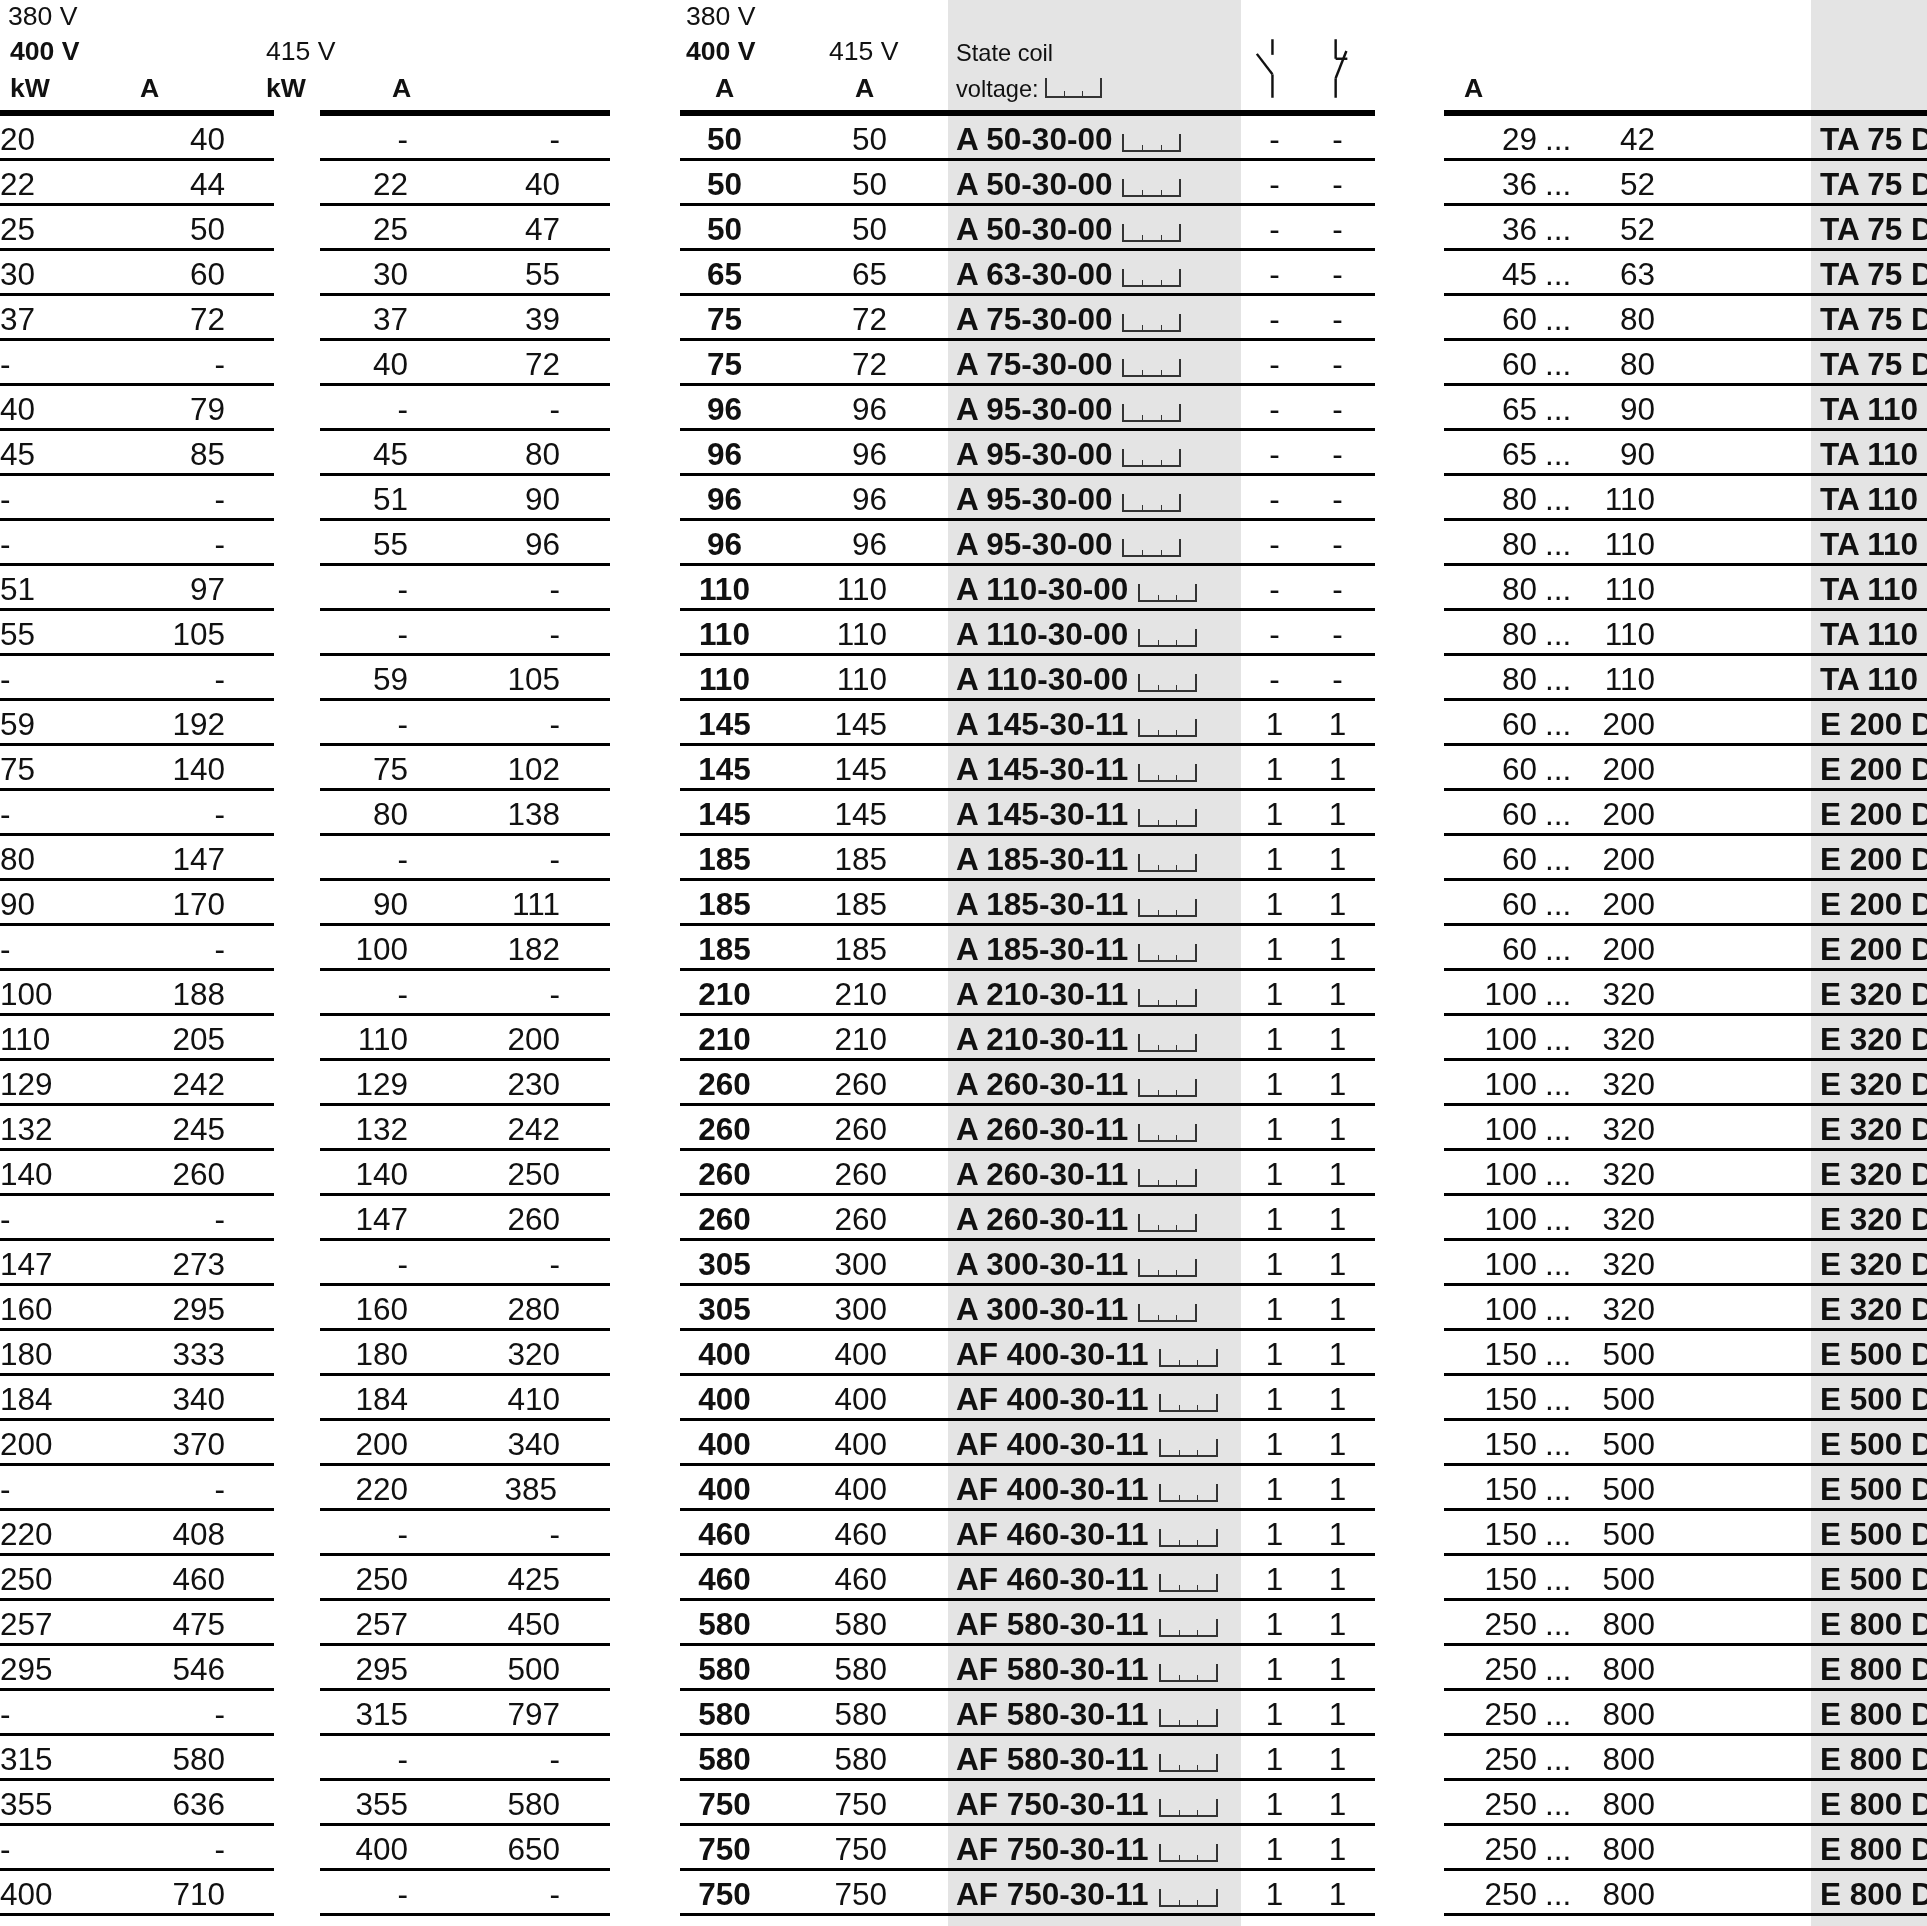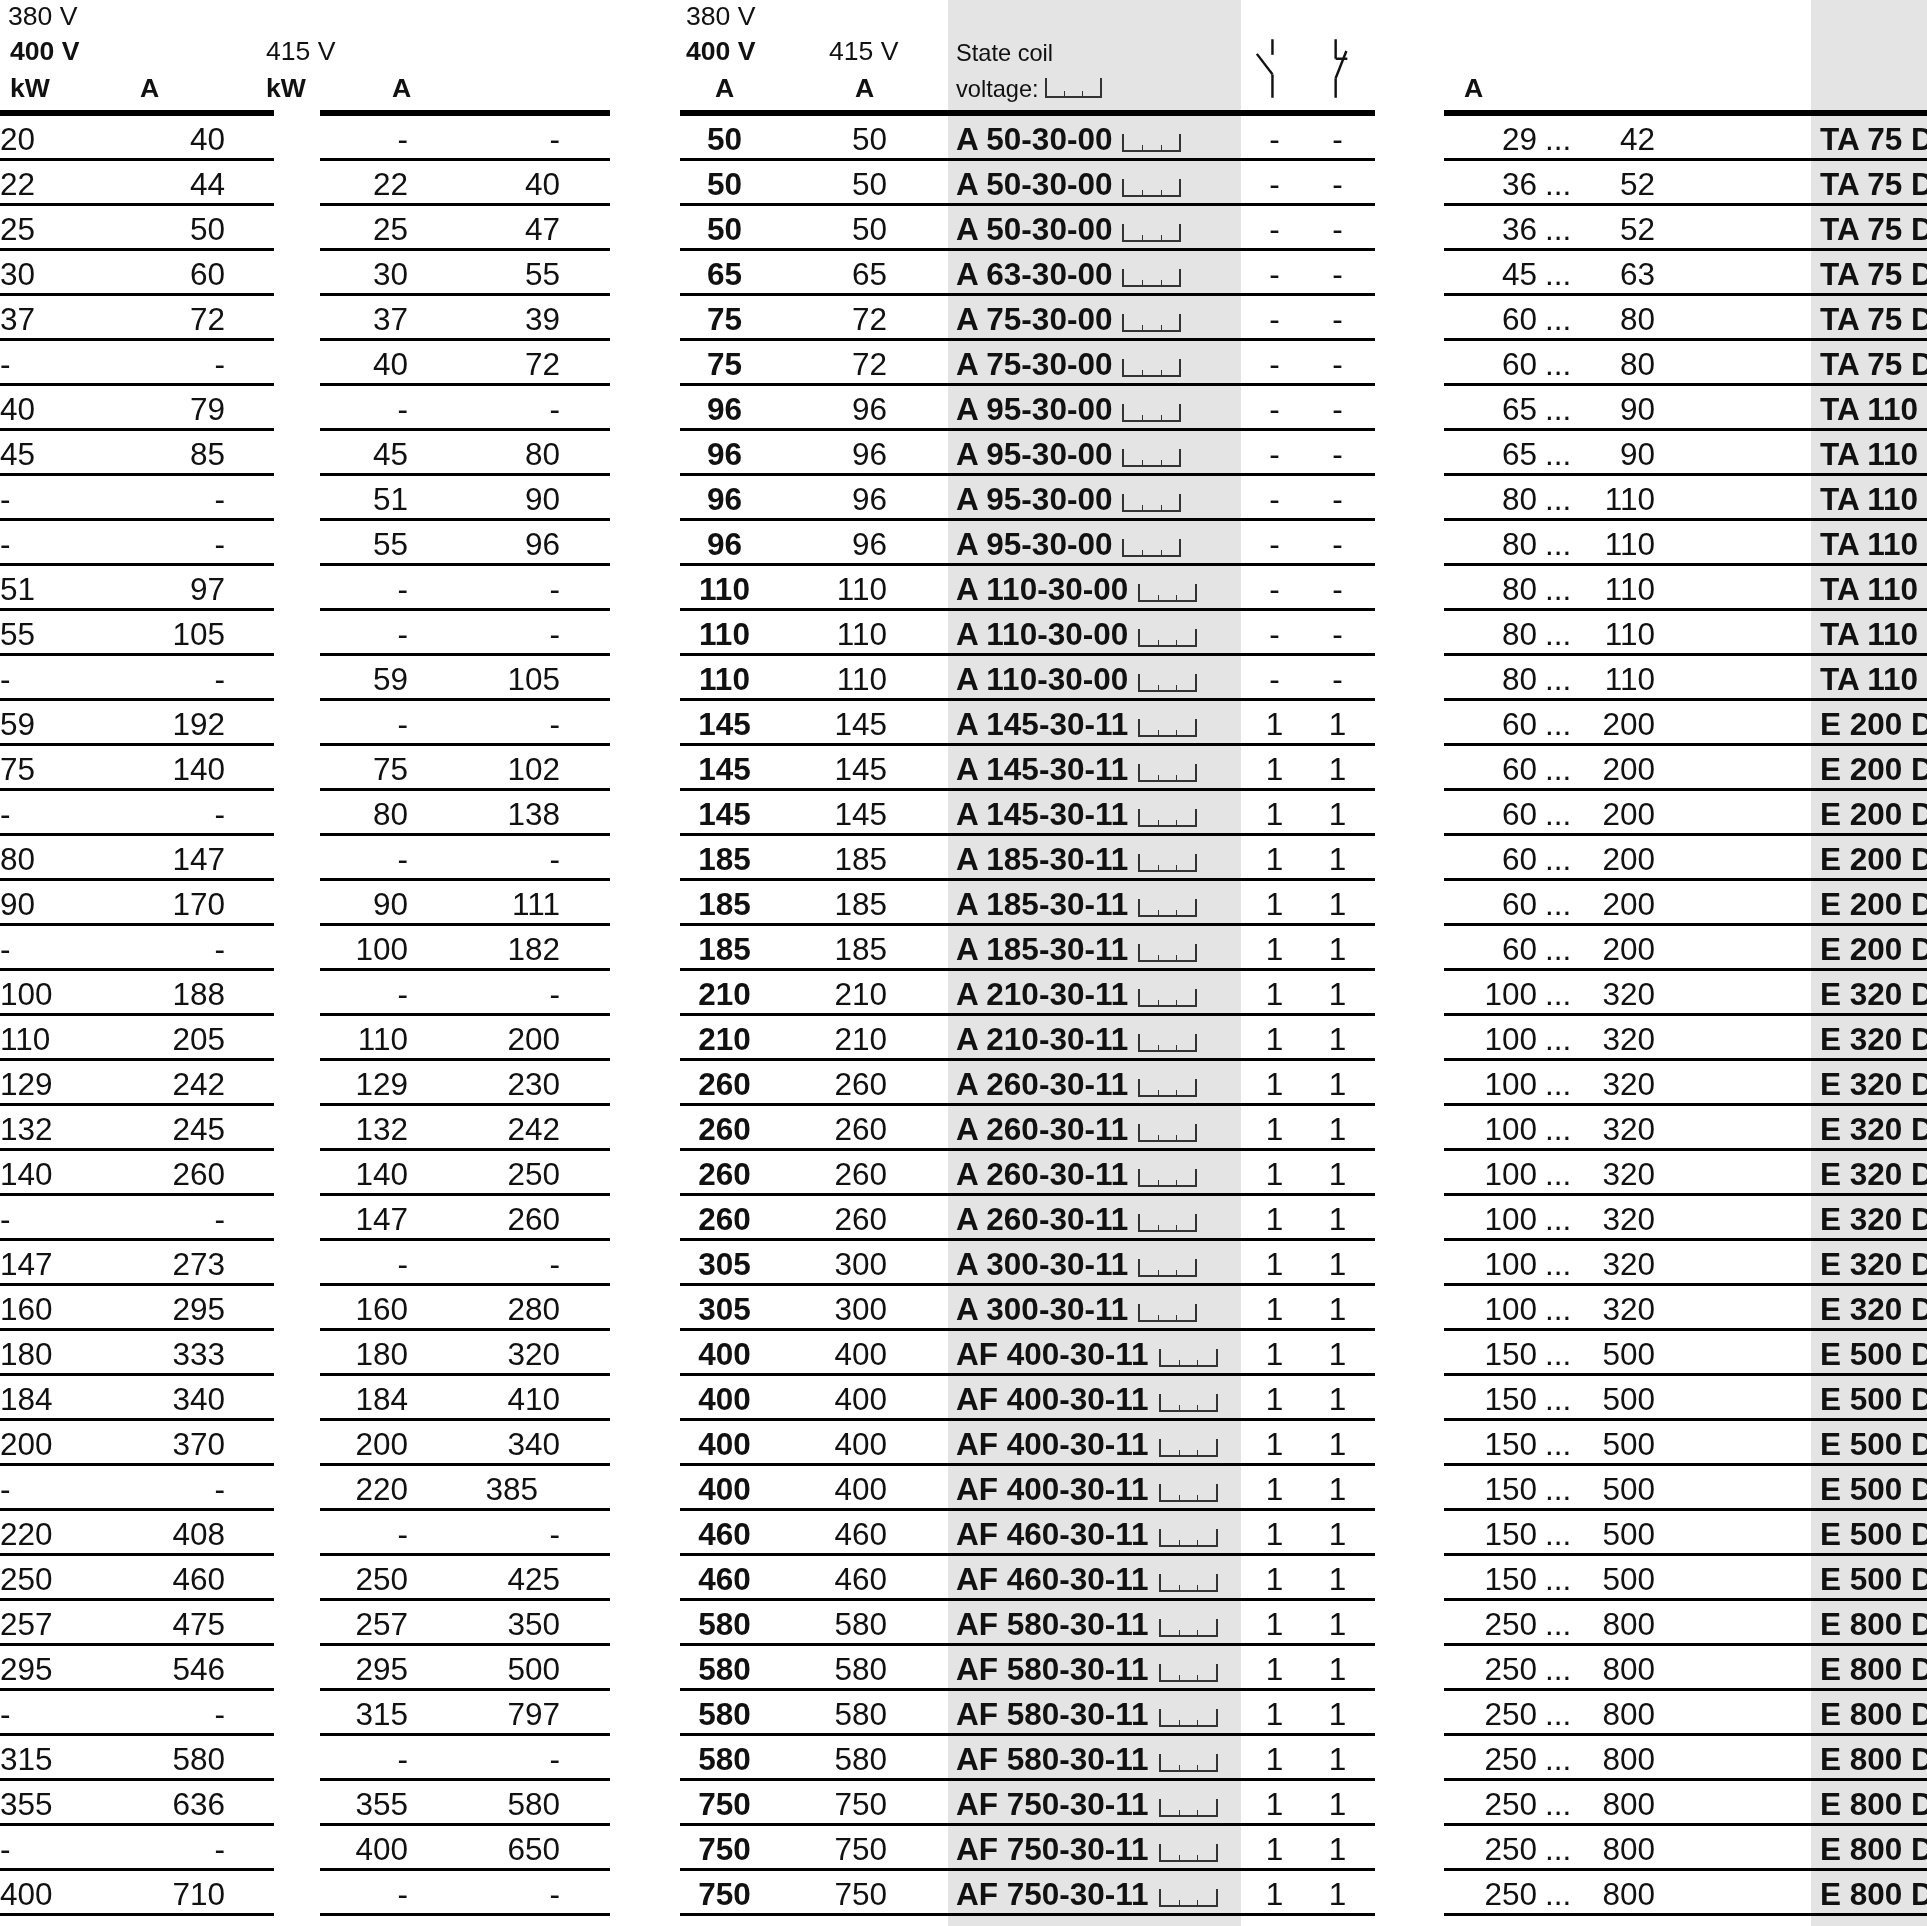--- a/index.html
+++ b/index.html
@@ -759,21 +759,21 @@
     <div class="cell b" style="left:1820px;">E 500 D</div>
     <div class="line" style="left:1444px; width:484px;"></div>
   </div>
 
   <div class="row">
     <div class="cell" style="left:0; width:59px;">-</div>
     <div class="cell c-r" style="left:138px; width:87px;">-</div>
     <div class="line" style="left:0; width:274px;"></div>
 
     <div class="cell c-r" style="left:325px; width:83px;">220</div>
-    <div class="cell c-r" style="left:451px; width:87px;">385</div>
+    <div class="cell c-r" style="left:470px; width:87px;">385</div>
     <div class="line" style="left:320px; width:290px;"></div>
 
     <div class="cell b c-c" style="left:682px; width:85px;">400</div>
     <div class="cell c-r" style="left:808px; width:79px;">400</div>
     <div class="cell b" style="left:956px;"><span>AF 400-30-11</span><span class="coilbox"></span></div>
     <div class="cell c-c" style="left:1253px; width:43px;">1</div>
     <div class="cell c-c" style="left:1316px; width:43px;">1</div>
     <div class="line" style="left:680px; width:695px;"></div>
 
     <div class="cell c-r" style="left:1444px; width:93px;">150</div>
@@ -828,21 +828,21 @@
     <div class="cell b" style="left:1820px;">E 500 D</div>
     <div class="line" style="left:1444px; width:484px;"></div>
   </div>
 
   <div class="row">
     <div class="cell" style="left:0; width:59px;">257</div>
     <div class="cell c-r" style="left:138px; width:87px;">475</div>
     <div class="line" style="left:0; width:274px;"></div>
 
     <div class="cell c-r" style="left:325px; width:83px;">257</div>
-    <div class="cell c-r" style="left:473px; width:87px;">350</div>
+    <div class="cell c-r" style="left:473px; width:87px;">450</div>
     <div class="line" style="left:320px; width:290px;"></div>
 
     <div class="cell b c-c" style="left:682px; width:85px;">580</div>
     <div class="cell c-r" style="left:808px; width:79px;">580</div>
     <div class="cell b" style="left:956px;"><span>AF 580-30-11</span><span class="coilbox"></span></div>
     <div class="cell c-c" style="left:1253px; width:43px;">1</div>
     <div class="cell c-c" style="left:1316px; width:43px;">1</div>
     <div class="line" style="left:680px; width:695px;"></div>
 
     <div class="cell c-r" style="left:1444px; width:93px;">250</div>

